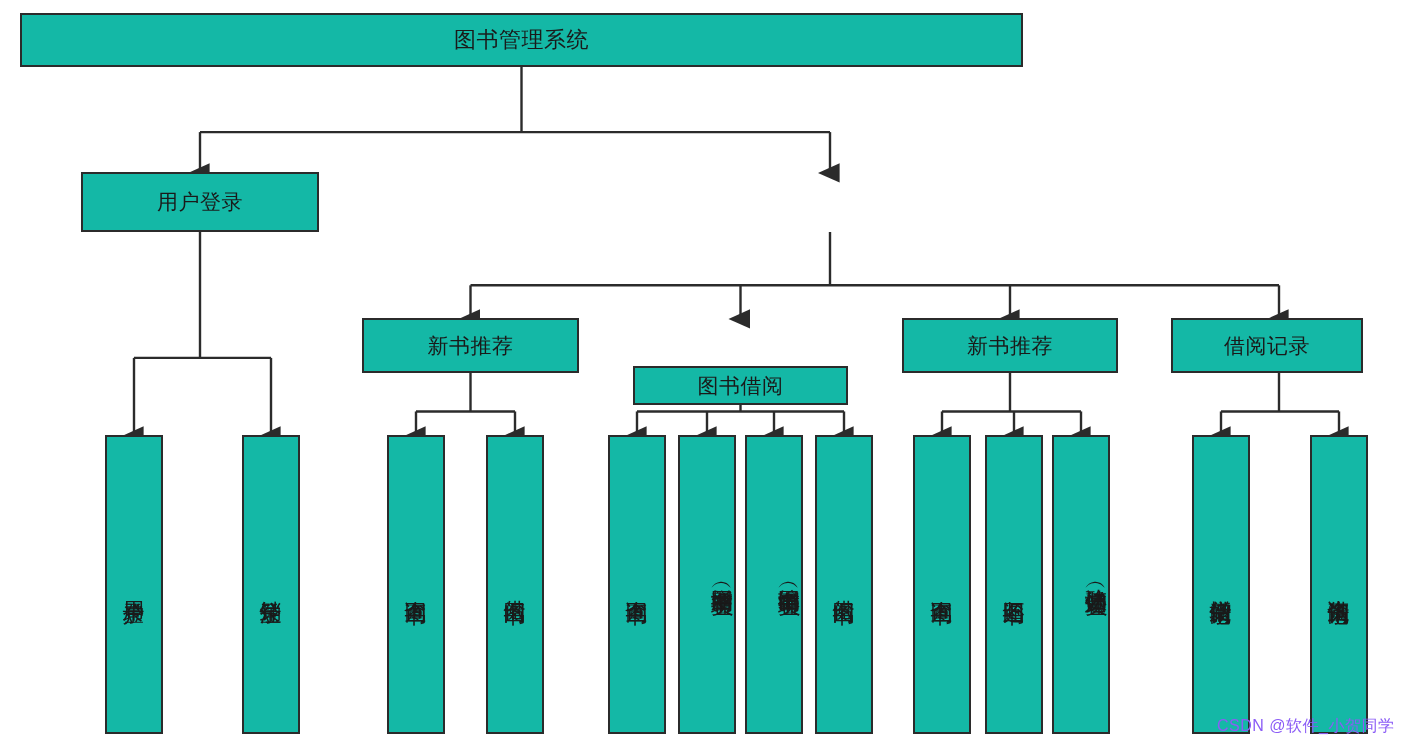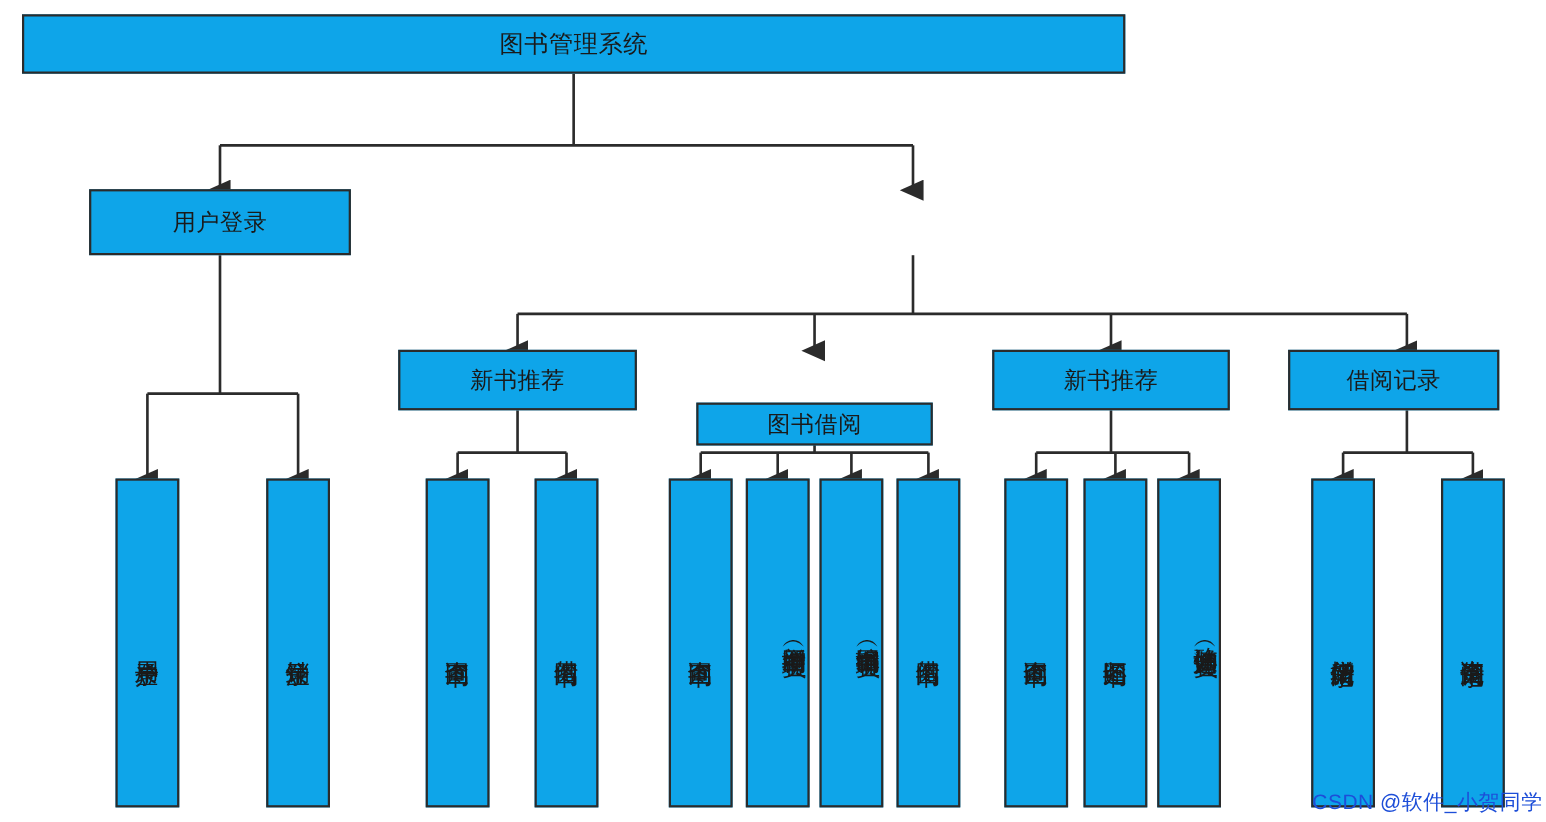--- a/index.html
+++ b/index.html
@@ -20,21 +20,21 @@
     left: 0;
     top: 0;
     width: 1405px;
     height: 747px;
     pointer-events: none;
   }
   .node {
     position: absolute;
     box-sizing: border-box;
     border: 2px solid #2b2b2b;
-    background: #0ea5e9;
+    background: #14b8a6;
     color: #1a1a1a;
     display: flex;
     align-items: center;
     justify-content: center;
     text-align: center;
     overflow: visible;
   }
   .node.horiz {
     font-size: 21px;
     letter-spacing: 0.5px;
@@ -46,24 +46,25 @@
     line-height: 1.05;
     letter-spacing: 1px;
     white-space: nowrap;
   }
   .node.root { font-size: 22px; }
   .node.overflow-top {
     align-items: flex-start;
   }
   .watermark {
     position: absolute;
-    font-size: 19px;
-    color: #1d4ed8;
+    font-size: 16px;
+    color: #8b5cf6;
     white-space: nowrap;
     letter-spacing: 0.5px;
+    padding-left: 24px;
   }
 </style>
 </head>
 <body>
 
 <div id="canvas">
   <svg id="edges" viewBox="0 0 1405 747">
     <defs>
       <marker id="arrowhead" markerWidth="10" markerHeight="10" refX="3.2" refY="4" orient="auto" markerUnits="strokeWidth">
         <path d="M0,0 L8,0 L4,9 Z" fill="#2b2b2b"></path>

